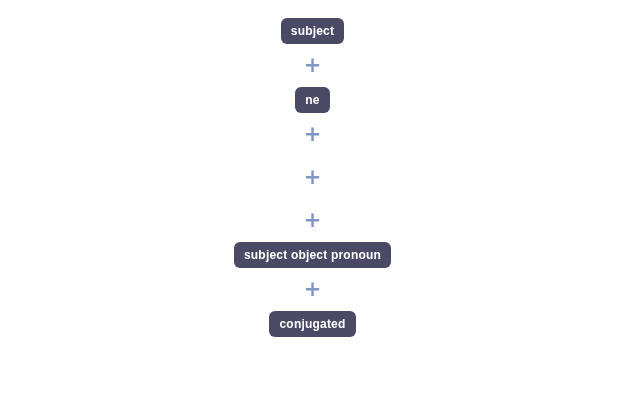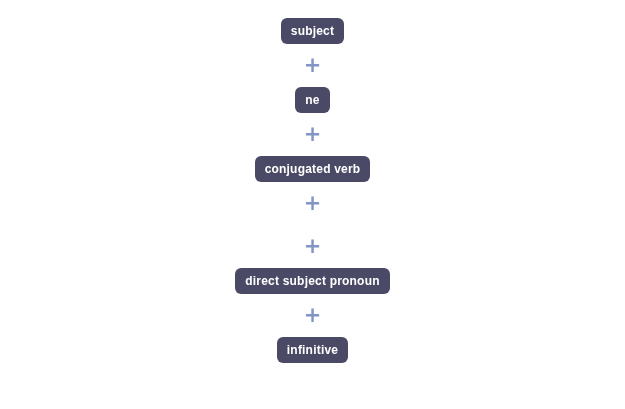--- a/index.html
+++ b/index.html
@@ -57,27 +57,26 @@
   <div class="stack">
 
     <div class="term-box">subject</div>
 
     <div class="plus">+</div>
 
     <div class="term-box">ne</div>
 
     <div class="plus">+</div>
 
-    <div class="term-box">conjugated verb</div>
 
     <div class="plus">+</div>
 
 
     <div class="plus">+</div>
 
-    <div class="term-box">direct subject pronoun</div>
+    <div class="term-box">subject object pronoun</div>
 
     <div class="plus">+</div>
 
-    <div class="term-box">infinitive</div>
+    <div class="term-box">conjugated</div>
 
   </div>
 </div>
 
 </body></html>

